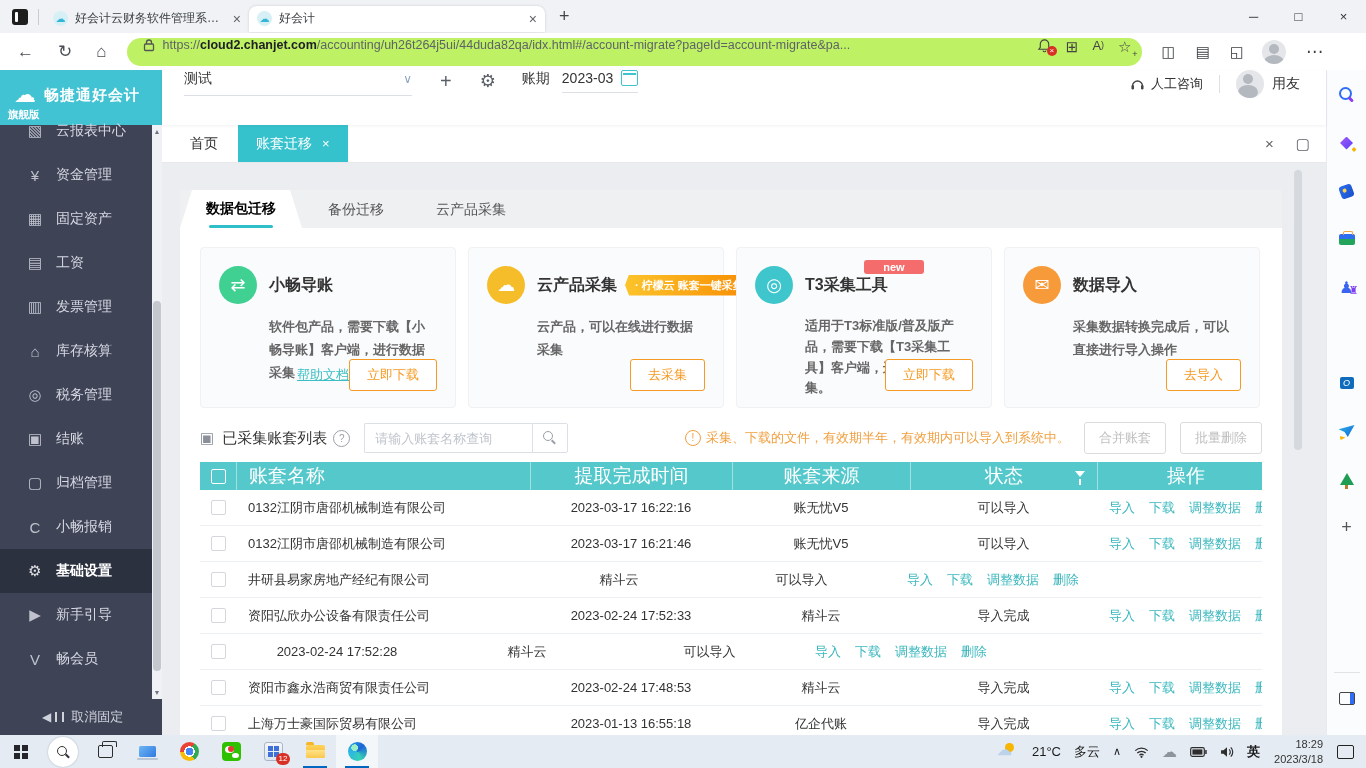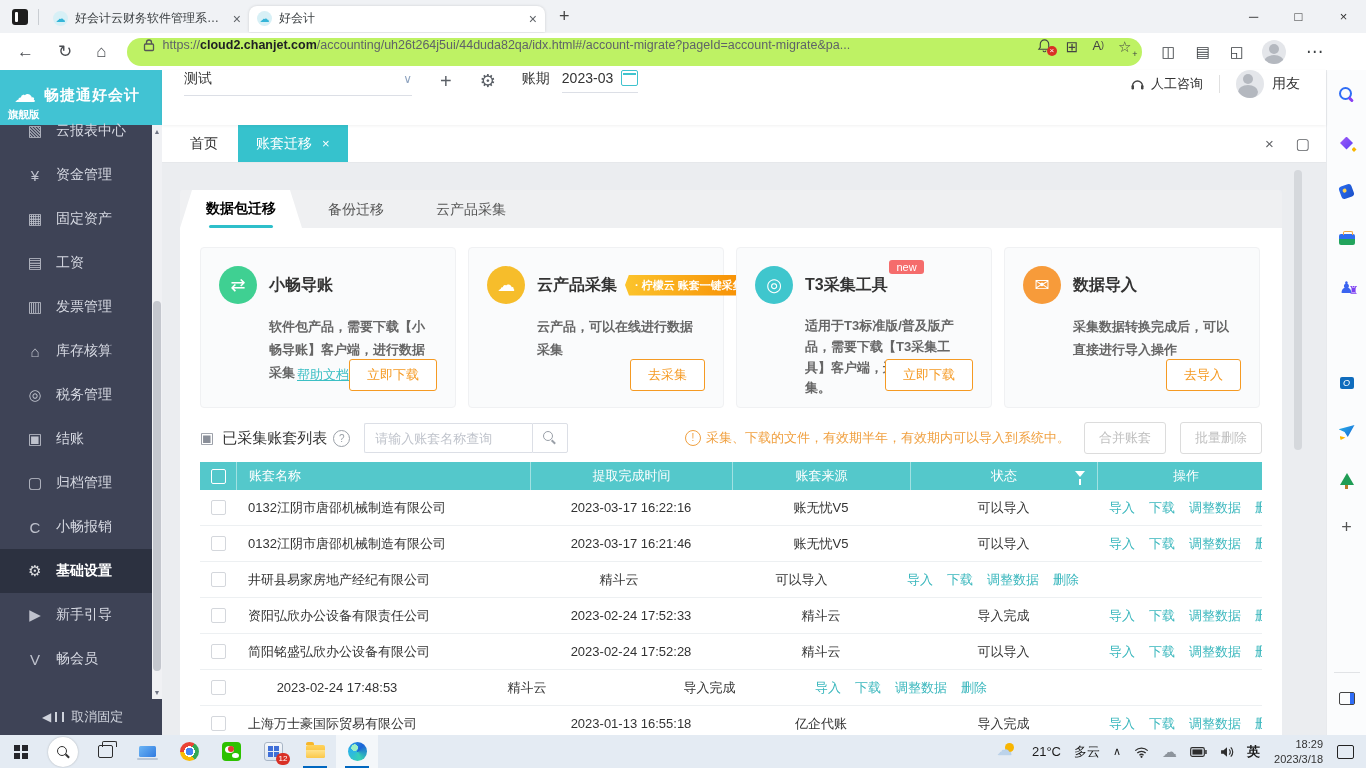--- a/index.html
+++ b/index.html
@@ -80,21 +80,21 @@
   .ctab{height:38px;line-height:38px;padding:0 26px;font-size:14px;color:#555;position:relative;clip-path:polygon(12px 0,calc(100% - 12px) 0,100% 100%,0 100%);}
   .ctab.on{background:#fff;color:#000000;font-weight:bold;font-family:Liberation Serif, serif;}
   .ctab.on::after{content:"";position:absolute;left:50%;transform:translateX(-50%);bottom:0;width:64px;height:3px;background:#2ebfca;border-radius:2px;}
   .panel{position:absolute;left:18px;top:66px;width:1102px;bottom:0;background:#fff;}
   
   .cards{position:absolute;left:20px;top:19px;display:flex;gap:12px;}
   .card{width:256px;height:161px;background:#fafbfc;border:1px solid #f0f1f3;border-radius:4px;position:relative;box-sizing:border-box;padding:18px 18px 0 18px;}
   .card-head{display:flex;align-items:center;}
   .card-ic{width:38px;height:38px;border-radius:50%;color:#fff;font-size:18px;display:flex;align-items:center;justify-content:center;flex:none;}
   .card-title{font-size:16px;font-weight:bold;color:#333;margin-left:12px;position:relative;white-space:nowrap;}
-  .newbadge{position:absolute;top:-15px;right:-36px;background:#f56c6c;color:#fff;font-size:11px;font-weight:normal;padding:1px 7px;border-radius:3px;}
+  .newbadge{position:absolute;top:-15px;right:-36px;background:#f56c6c;color:#fff;font-size:11px;font-weight:bold;padding:1px 19px;border-radius:3px;}
   .ribbon{margin-left:8px;background:linear-gradient(90deg,#fcc42c,#f78a00);color:#fff;font-size:11px;font-weight:bold;padding:3px 12px 3px 10px;clip-path:polygon(4px 0,100% 0,calc(100% - 7px) 50%,100% 100%,4px 100%,0 50%);white-space:nowrap;}
   .ribbon::before{content:"· ";}
   .card-desc{margin:12px 0 0 50px;font-size:13px;color:#666;line-height:1.75;font-weight:bold;}
   .card-btns{position:absolute;right:18px;bottom:16px;display:flex;align-items:center;}
   .helplink{color:#3cbfc4;text-decoration:underline;font-size:13px;margin-right:0;}
   .obtn{border:1px solid #f59a23;color:#f59a23;background:#fff;font-size:13px;padding:6px 17px;border-radius:3px;}
   
   .listbar{position:absolute;left:20px;top:194px;right:20px;height:32px;display:flex;align-items:center;}
   .box-ic{font-size:15px;color:#8a8f99;margin-right:8px;}
   .list-title{font-size:15px;color:#333;}
@@ -105,21 +105,21 @@
   .searchbtn{width:36px;height:30px;border:1px solid #dcdfe6;border-radius:0 2px 2px 0;background:#fff;display:flex;align-items:center;justify-content:center;box-sizing:border-box;}
   .mag{position:relative;width:14px;height:14px;display:inline-block;}
   .mag::before{content:"";position:absolute;width:8px;height:8px;border:1.6px solid #9aa0a8;border-radius:50%;left:0;top:0;}
   .mag::after{content:"";position:absolute;width:5px;height:1.8px;background:#9aa0a8;transform:rotate(45deg);left:8px;top:10px;}
   .listbar-right{margin-left:auto;display:flex;align-items:center;}
   .notice{color:#f0a040;font-size:13px;display:flex;align-items:center;}
   .warn-ic{width:14px;height:14px;border:1px solid #f0a040;border-radius:50%;font-size:10px;line-height:14px;text-align:center;margin-right:5px;flex:none;}
   .gbtn{border:1px solid #dcdcdc;color:#bfbfbf;background:#fff;font-size:13px;padding:6px 14px;border-radius:3px;margin-left:14px;}
   
   .tablewrap{position:absolute;left:20px;top:234px;right:20px;bottom:0;overflow:hidden;}
-  .thead{display:flex;background:#54c8cb;color:#fff;height:28px;align-items:center;font-size:13px;}
+  .thead{display:flex;background:#54c8cb;color:#fff;height:28px;align-items:center;font-size:19px;}
   .thead .tc{border-left:1px solid rgba(255,255,255,.45);height:100%;display:flex;align-items:center;box-sizing:border-box;}
   .thead .tc:first-child{border-left:none;}
   .tc{flex:none;}
   .c-check{width:36px;justify-content:center;display:flex;align-items:center;}
   .c-name{width:294px;padding-left:12px;text-align:left;}
   .c-time{width:202px;justify-content:center;text-align:center;}
   .c-src{width:178px;justify-content:center;text-align:center;}
   .c-status{width:187px;justify-content:center;text-align:center;position:relative;}
   .c-ops{flex:1 1 auto;padding-left:12px;overflow:hidden;white-space:nowrap;min-width:0;justify-content:center;}
   .cb{width:13px;height:13px;border:1px solid #fff;border-radius:2px;display:inline-block;background:transparent;}
@@ -523,35 +523,35 @@
                     <a class="oplink">导入</a>
                     <a class="oplink">下载</a>
                     <a class="oplink">调整数据</a>
                     <a class="oplink">删除</a>
                   </div>
                 </div>
                 <div class="trow">
                   <div class="tc c-check">
                     <span class="cb"></span>
                   </div>
-                  <div class="tc c-name">简阳铭盛弘欣办公设备有限公司</div>
                   <div class="tc c-time">2023-02-24 17:52:28</div>
                   <div class="tc c-src">精斗云</div>
                   <div class="tc c-status">可以导入</div>
                   <div class="tc c-ops">
                     <a class="oplink">导入</a>
                     <a class="oplink">下载</a>
                     <a class="oplink">调整数据</a>
                     <a class="oplink">删除</a>
                   </div>
                 </div>
                 <div class="trow">
                   <div class="tc c-check">
                     <span class="cb"></span>
                   </div>
+                  <div class="tc c-name">资阳市鑫永浩商贸有限责任公司</div>
                   <div class="tc c-time">2023-02-24 17:48:53</div>
                   <div class="tc c-src">精斗云</div>
                   <div class="tc c-status">导入完成</div>
                   <div class="tc c-ops">
                     <a class="oplink">导入</a>
                     <a class="oplink">下载</a>
                     <a class="oplink">调整数据</a>
                     <a class="oplink">删除</a>
                   </div>
                 </div>

